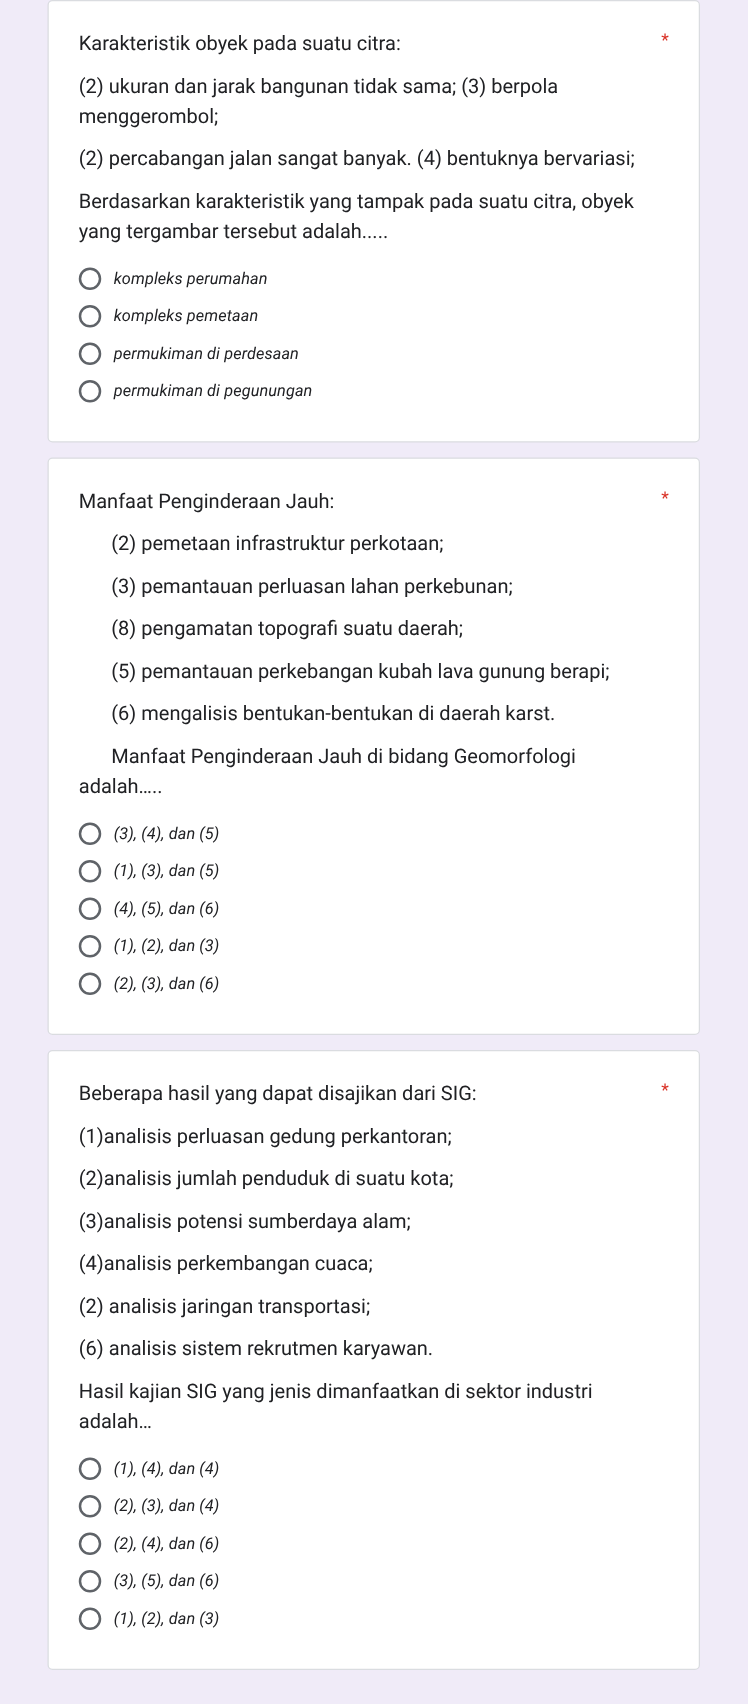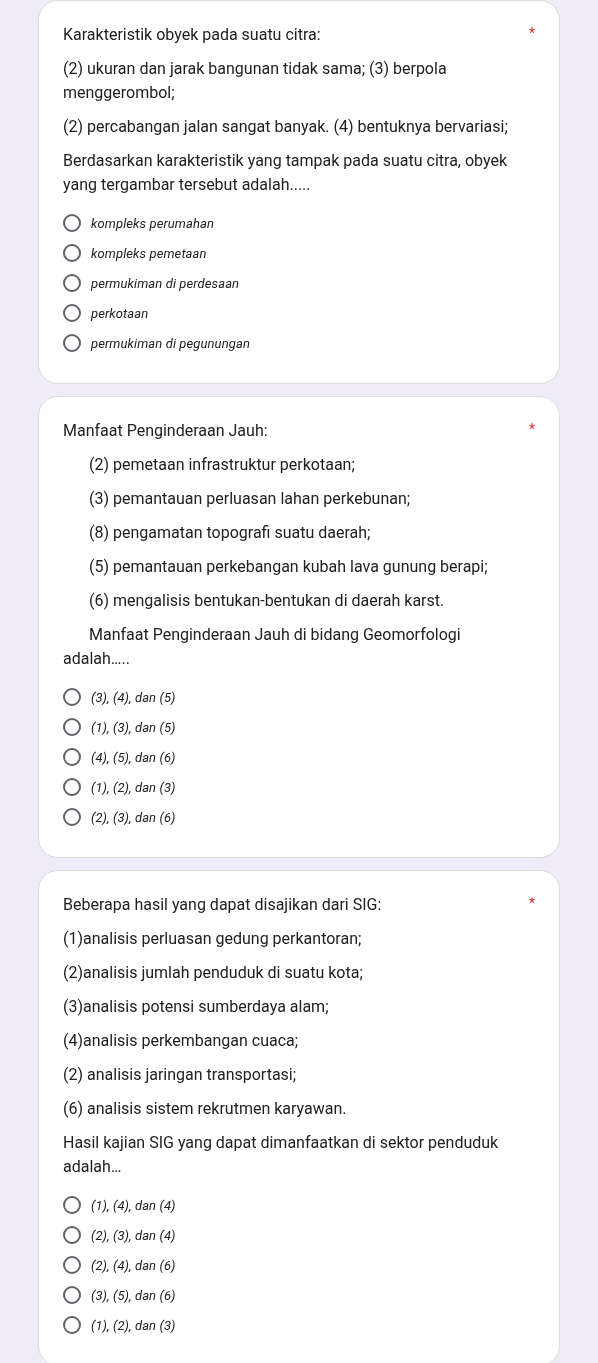--- a/index.html
+++ b/index.html
@@ -9,21 +9,21 @@
     width: 598px;
     min-height: 1363px;
     padding: 0;
   }
   .form-wrap {
     padding: 0 38px;
   }
   .card {
     background: #fff;
     border: 1px solid #dadce0;
-    border-radius: 20px;
+    border-radius: 4px;
     margin-bottom: 12px;
     padding: 22px 24px 22px 24px;
   }
   .q-header {
     display: flex;
     align-items: flex-start;
   }
   .q-text {
     flex: 1;
     font-size: 16px;
@@ -87,24 +87,20 @@
       <div class="option-row">
         <span class="radio"></span>
         <span class="opt-label">kompleks pemetaan</span>
       </div>
       <div class="option-row">
         <span class="radio"></span>
         <span class="opt-label">permukiman di perdesaan</span>
       </div>
       <div class="option-row">
         <span class="radio"></span>
-        <span class="opt-label">perkotaan</span>
-      </div>
-      <div class="option-row">
-        <span class="radio"></span>
         <span class="opt-label">permukiman di pegunungan</span>
       </div>
     </div>
   </div>
 
   <div class="card">
     <div class="q-header">
       <div class="q-text">
         <p>Manfaat Penginderaan Jauh:</p>
         <p class="indent">(2) pemetaan infrastruktur perkotaan;</p>
@@ -143,21 +139,21 @@
   <div class="card">
     <div class="q-header">
       <div class="q-text">
         <p>Beberapa hasil yang dapat disajikan dari SIG:</p>
         <p>(1)analisis perluasan gedung perkantoran;</p>
         <p>(2)analisis jumlah penduduk di suatu kota;</p>
         <p>(3)analisis potensi sumberdaya alam;</p>
         <p>(4)analisis perkembangan cuaca;</p>
         <p>(2) analisis jaringan transportasi;</p>
         <p>(6) analisis sistem rekrutmen karyawan.</p>
-        <p>Hasil kajian SIG yang dapat dimanfaatkan di sektor penduduk adalah…</p>
+        <p>Hasil kajian SIG yang jenis dimanfaatkan di sektor industri adalah…</p>
       </div>
       <span class="req">*</span>
     </div>
     <div class="options">
       <div class="option-row">
         <span class="radio"></span>
         <span class="opt-label">(1), (4), dan (4)</span>
       </div>
       <div class="option-row">
         <span class="radio"></span>

